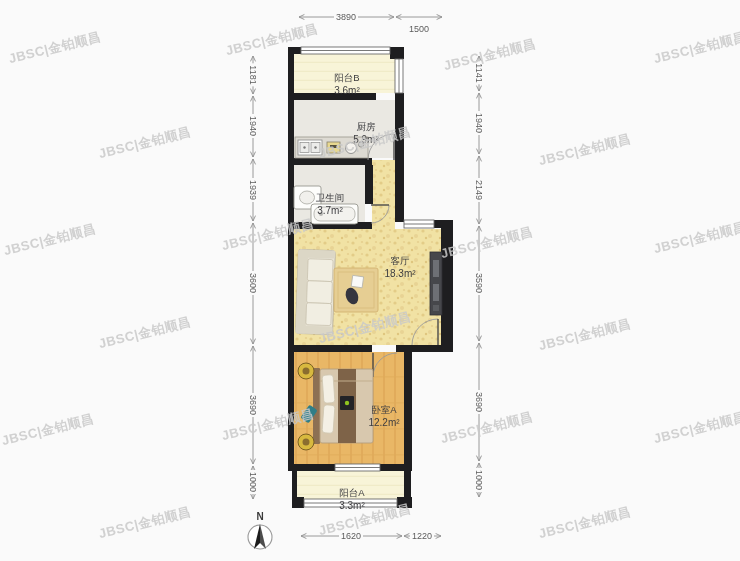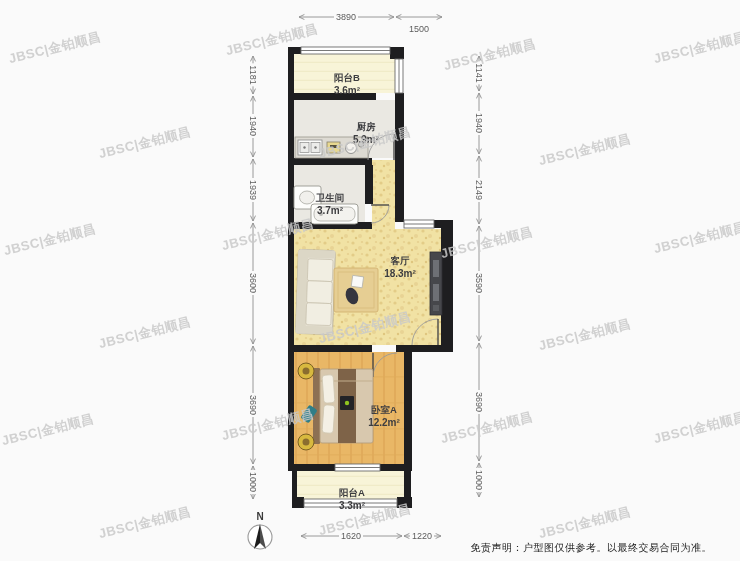--- a/index.html
+++ b/index.html
@@ -4,22 +4,22 @@
 <style>
   html,body{margin:0;padding:0;}
   body{font-family:"Liberation Sans","DejaVu Sans",sans-serif;}
   #stage{position:relative;width:740px;height:561px;background:#fafafa;overflow:hidden;}
   #plan-svg{position:absolute;left:0;top:0;}
   .wm{position:absolute;transform:translate(-50%,-50%) rotate(-14deg);
       font-weight:700;font-size:13px;letter-spacing:.5px;white-space:nowrap;
       pointer-events:none;z-index:4;}
   .room-label{position:absolute;transform:translate(-50%,-50%);z-index:3;
       text-align:center;color:#3d3d40;line-height:13px;white-space:nowrap;}
-  .room-label .rname{font-size:9.5px;font-weight:700;margin-top:20px;}
-  .room-label .rarea{font-size:10px;font-weight:700;}
+  .room-label .rname{font-size:9.5px;font-weight:400;margin-top:20px;}
+  .room-label .rarea{font-size:10px;font-weight:400;}
   .dim{position:absolute;transform:translate(-50%,-50%);z-index:3;
       font-size:9px;color:#5c5c5c;background:#fafafa;padding:0 2px;white-space:nowrap;}
   .dim.vert{transform:translate(-50%,-50%) rotate(90deg);}
   #compass-n{position:absolute;transform:translate(-50%,-50%);font-size:10px;
       font-weight:700;color:#3a3a3a;z-index:3;}
   #disclaimer{position:absolute;right:28px;top:541px;font-size:10px;color:#222;
       font-family:"Liberation Serif","DejaVu Serif",serif;letter-spacing:.5px;z-index:3;}
 </style>
 </head>
 <body>
@@ -251,21 +251,20 @@
 
   <div class="dim vert" style="left:479px;top:73px">1141</div>
   <div class="dim vert" style="left:479px;top:123px">1940</div>
   <div class="dim vert" style="left:479px;top:190px">2149</div>
   <div class="dim vert" style="left:479px;top:283px">3590</div>
   <div class="dim vert" style="left:479px;top:402px">3690</div>
   <div class="dim vert" style="left:479px;top:480px">1000</div>
 
   <div id="compass-n" style="left:260px;top:516px">N</div>
 
-  <div id="disclaimer">免责声明：户型图仅供参考。以最终交易合同为准。</div>
 
   <div id="wm-layer">
       <div class="wm" style="left: 55px; top: 48px; color: rgba(201, 201, 201, 0.85);">JBSC|金铂顺昌</div>
       <div class="wm" style="left: 272px; top: 40px; color: rgba(201, 201, 201, 0.85);">JBSC|金铂顺昌</div>
       <div class="wm" style="left: 490px; top: 55px; color: rgba(201, 201, 201, 0.85);">JBSC|金铂顺昌</div>
       <div class="wm" style="left: 700px; top: 48px; color: rgba(201, 201, 201, 0.85);">JBSC|金铂顺昌</div>
       <div class="wm" style="left: 145px; top: 143px; color: rgba(201, 201, 201, 0.85);">JBSC|金铂顺昌</div>
       <div class="wm" style="left: 365px; top: 143px; color: rgba(201, 201, 201, 0.85);">JBSC|金铂顺昌</div>
       <div class="wm" style="left: 585px; top: 150px; color: rgba(201, 201, 201, 0.85);">JBSC|金铂顺昌</div>
       <div class="wm" style="left: 50px; top: 240px; color: rgba(201, 201, 201, 0.85);">JBSC|金铂顺昌</div>

